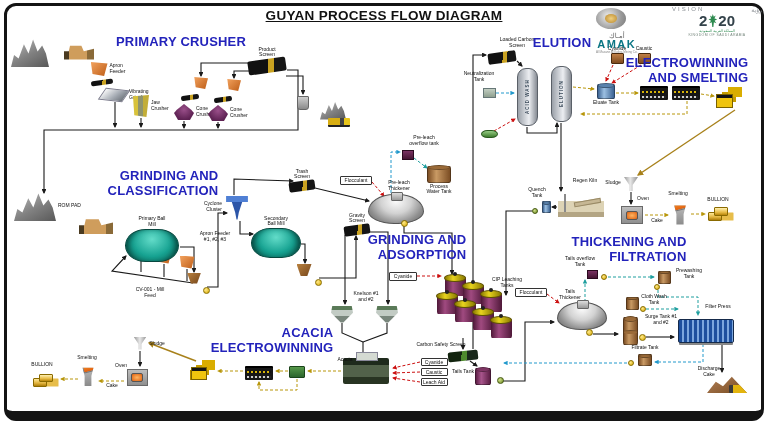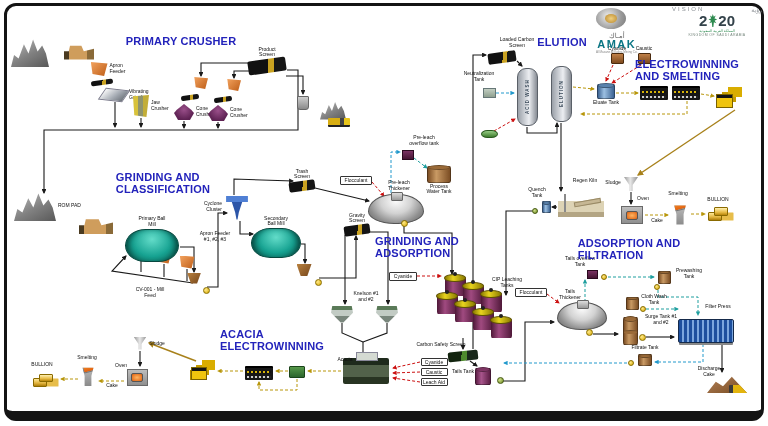--- a/index.html
+++ b/index.html
@@ -23,22 +23,22 @@
   .v-top{display:flex;justify-content:space-between;font-size:6px;color:#8a8f94;letter-spacing:2px;}
   .v-top .v-ar{letter-spacing:0;}
   .v-year{display:flex;align-items:center;justify-content:center;font-size:15px;font-weight:bold;
     color:#33424a;line-height:1;gap:1px;}
   .v-emblem{display:inline-block;width:9px;height:13px;background:#2e8b50;
     clip-path:polygon(50% 0,60% 22%,82% 12%,68% 35%,98% 40%,70% 52%,90% 72%,62% 64%,56% 100%,44% 100%,38% 64%,10% 72%,30% 52%,2% 40%,32% 35%,18% 12%,40% 22%);}
   .v-arline{font-size:3.5px;color:#2e8b50;margin-top:1px;}
   .v-kingdom{font-size:3.5px;color:#7a8a80;letter-spacing:.4px;}
   
   #edges{position:absolute;left:0;top:0;z-index:2;}
-  .section-title{position:absolute;z-index:5;transform:translate(-50%,-50%);font-size:11px;font-weight:bold;
-    color:#2323bb;text-align:left;white-space:pre;letter-spacing:.2px;}
+  .section-title{position:absolute;z-index:5;transform:translate(-50%,-50%);font-size:13px;font-weight:bold;
+    color:#2323bb;text-align:right;white-space:pre;letter-spacing:.2px;}
   .node{position:absolute;z-index:3;}
   .node .icon{position:absolute;inset:0;}
   .lbl{position:absolute;font-size:5px;line-height:1.15;color:#101010;white-space:pre;text-align:center;z-index:4;}
   .lp-a{bottom:calc(100% + 1px);left:50%;transform:translateX(-50%);}
   .lp-b{top:calc(100% + 1px);left:50%;transform:translateX(-50%);}
   .lp-l{right:calc(100% + 2px);top:50%;transform:translateY(-50%);text-align:right;}
   .lp-r{left:calc(100% + 2px);top:50%;transform:translateY(-50%);text-align:left;}
   .textnode{position:absolute;z-index:4;font-size:5px;line-height:1.15;color:#101010;white-space:pre;
     text-align:center;transform:translate(-50%,-50%);}
   
@@ -134,20 +134,21 @@
     clip-path:polygon(0 100%,22% 38%,40% 62%,62% 10%,100% 100%);}
   .ic-cakepile::after{content:'';position:absolute;right:-4%;bottom:0;width:50%;height:42%;
     background:linear-gradient(90deg,#3a3a3a 0 22%,#e3b40e 22%);border-radius:1px;}
 </style>
 </head>
 <body>
 
 <div class="canvas">
   <div class="frame"></div>
 
+  <div class="page-title">GUYAN PROCESS FLOW DIAGRAM</div>
 
   <div class="logo-amak">
     <div class="amak-disc"></div>
     <div class="amak-text">
       <div class="amak-ar">أمـاك</div>
       <div class="amak-en">AMAK</div>
       <div class="amak-tag">Al Masane Al Kobra Mining Co.</div>
     </div>
   </div>
 
@@ -611,17 +612,17 @@
       <div class="textnode" style="left: 42px; top: 365px;">BULLION</div>
     </div>
 <div class="section-title" style="left: 181px; top: 41px;">PRIMARY CRUSHER</div>
     <div class="section-title" style="left: 163px; top: 183px;">GRINDING AND
 CLASSIFICATION</div>
     <div class="section-title" style="left: 417px; top: 247px;">GRINDING AND
 ADSORPTION</div>
     <div class="section-title" style="left: 562px; top: 42px;">ELUTION</div>
     <div class="section-title" style="left: 687px; top: 70px;">ELECTROWINNING
 AND SMELTING</div>
-    <div class="section-title" style="left: 629px; top: 249px;">ADSORPTION AND
+    <div class="section-title" style="left: 629px; top: 249px;">THICKENING AND
 FILTRATION</div>
     <div class="section-title" style="left: 272px; top: 340px;">ACACIA
 ELECTROWINNING</div>
   </div>
 
 </body></html>

